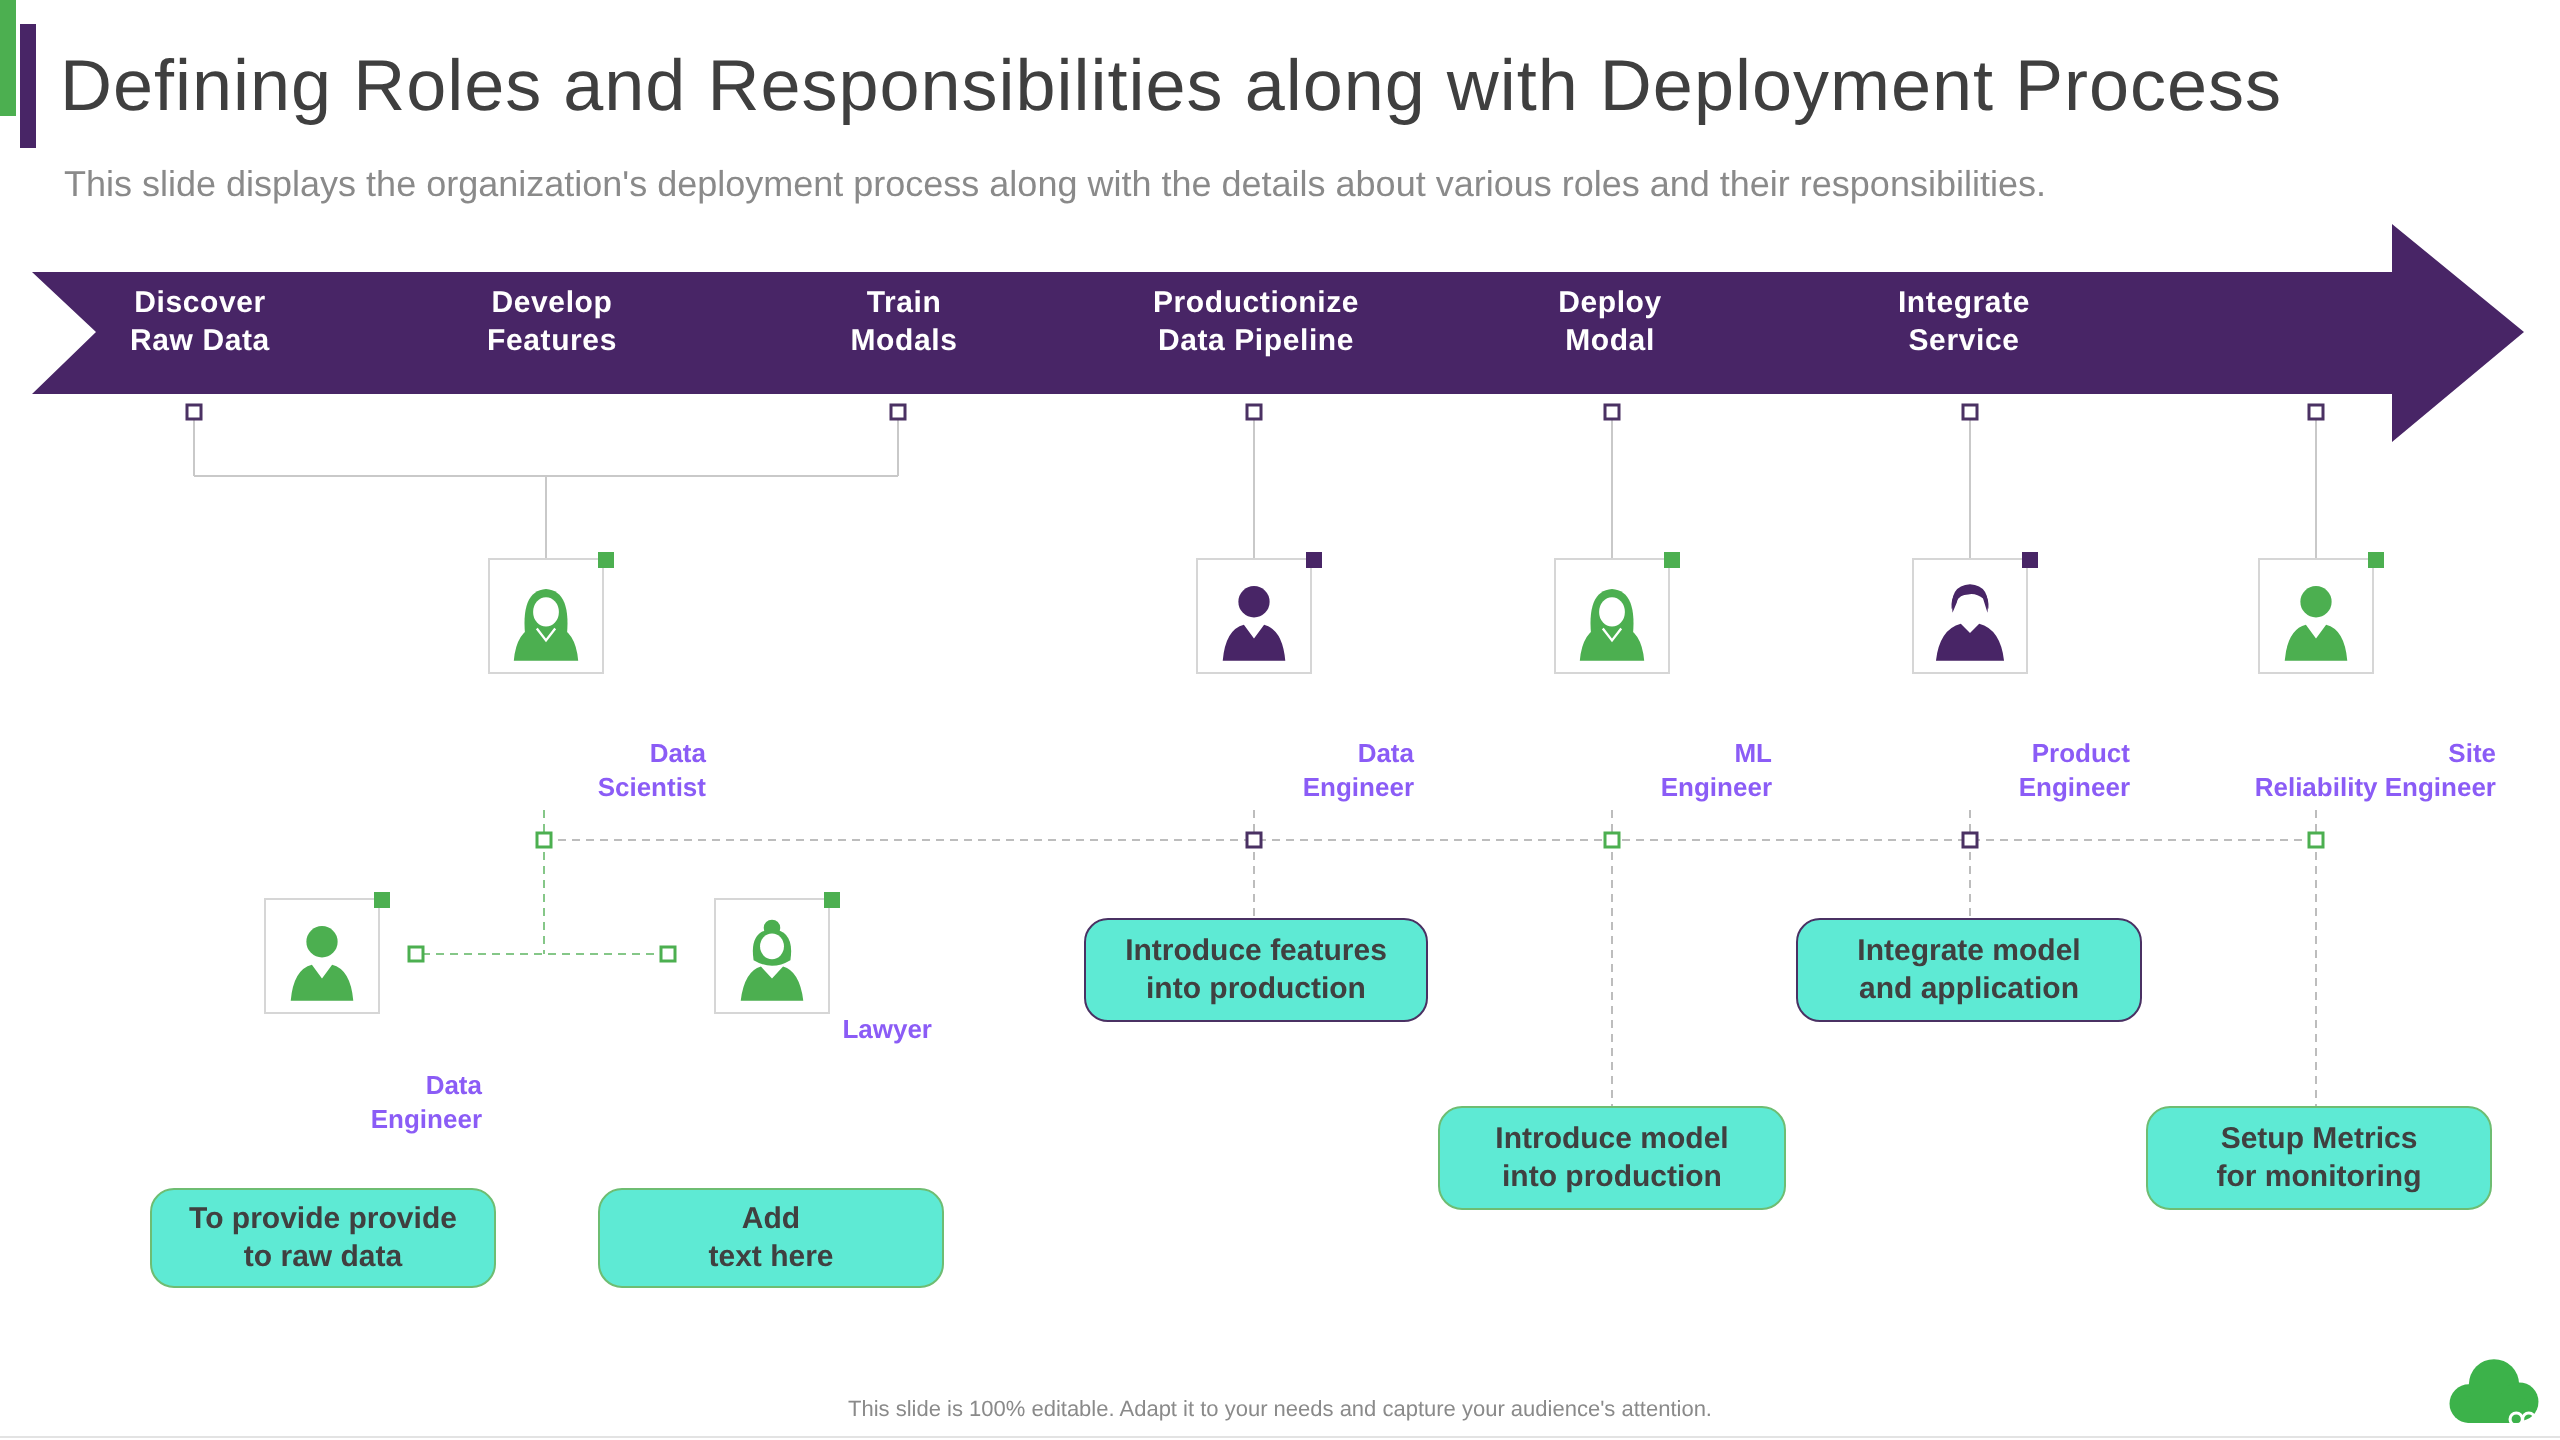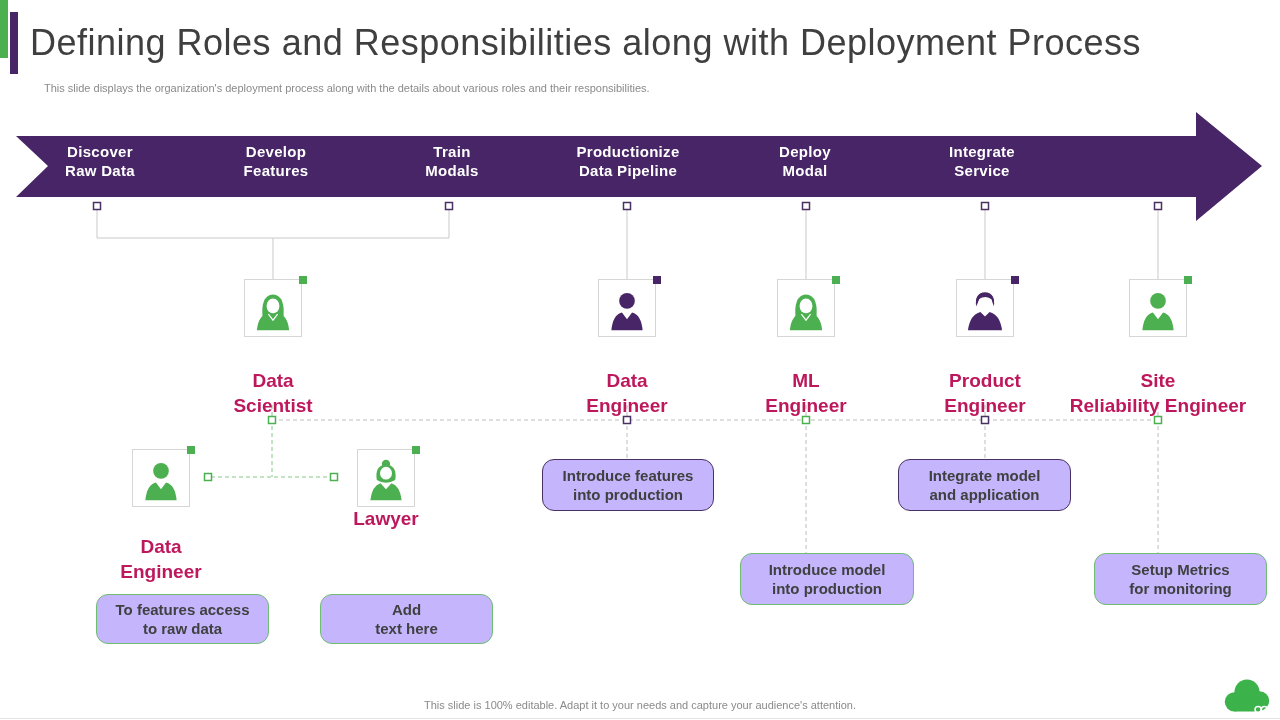--- a/index.html
+++ b/index.html
@@ -4,46 +4,46 @@
 <style>
   html,body{margin:0;padding:0;background:#fff;}
   .slide{
     position:relative;width:1280px;height:720px;background:#ffffff;overflow:hidden;
     font-family:"Liberation Sans",sans-serif;
   }
   .abs{position:absolute;}
   .bar-green{left:0;top:0;width:8px;height:58px;background:#4CAF50;}
   .bar-purple{left:10px;top:12px;width:8px;height:62px;background:#482566;}
   .title{left:30px;top:22px;width:1235px;font-size:36px;letter-spacing:.5px;color:#3F3F3F;white-space:nowrap;}
-  .subtitle{left:32px;top:82px;width:1100px;font-size:11px;color:#8A8A8A;margin-left:12px;}
+  .subtitle{left:32px;top:82px;width:1100px;font-size:18px;color:#8A8A8A;}
   .overlay{left:0;top:0;width:1280px;height:720px;pointer-events:none;}
   .stage-label{
     top:143px;width:160px;text-align:center;color:#ffffff;font-weight:bold;
     font-size:15px;line-height:1.25;white-space:pre-line;letter-spacing:.3px;
   }
   .icon-box{
     width:58px;height:58px;background:#fff;border:1px solid #D6D6D6;box-sizing:border-box;
     display:flex;align-items:flex-end;justify-content:center;
   }
   .icon-box svg{display:block;width:46px;height:46px;margin-bottom:2px;}
   .corner-sq{position:absolute;top:-4px;right:-6px;width:8px;height:8px;}
   .c-green{color:#4CAF50;}
   .c-purple{color:#482566;}
   .bg-green{background:#4CAF50;}
   .bg-purple{background:#482566;}
   .role-label{
-    text-align:center;color:#be185d;font-weight:bold;font-size:19px;line-height:1.3;white-space:pre-line;
+    text-align:right;color:#8b5cf6;font-weight:bold;font-size:13px;line-height:1.3;white-space:pre-line;
   }
   .callout{
-    box-sizing:border-box;border-radius:12px;background:#c4b5fd;
+    box-sizing:border-box;border-radius:12px;background:#5eead4;
     display:flex;align-items:center;justify-content:center;text-align:center;
     color:#404040;font-weight:bold;font-size:15px;line-height:1.3;white-space:pre-line;
   }
   .callout.purple{border:1.5px solid #4A3163;}
-  .callout.green{border:1.5px solid #6EBD72;margin-left:21px;}
+  .callout.green{border:1.5px solid #6EBD72;}
   .footer-note{left:0;top:699px;width:1280px;text-align:center;font-size:11px;color:#8A8A8A;}
   .hairline{left:0;top:718px;width:1280px;height:1px;background:#E3E3E3;}
   .logo{left:1218px;top:676px;width:58px;height:42px;}
 </style>
 </head>
 <body>
 
 <div class="slide">
 
   <svg width="0" height="0" style="position:absolute" aria-hidden="true">
@@ -190,21 +190,21 @@
   <div class="abs role-label" style="left:306px;top:507px;width:160px;">Lawyer</div>
 
   <div class="abs callout purple" style="left:542px;top:459px;width:172px;height:52px;">Introduce features
 into production</div>
   <div class="abs callout purple" style="left:898px;top:459px;width:173px;height:52px;">Integrate model
 and application</div>
   <div class="abs callout green" style="left:719px;top:553px;width:174px;height:52px;">Introduce model
 into production</div>
   <div class="abs callout green" style="left:1073px;top:553px;width:173px;height:52px;">Setup Metrics
 for monitoring</div>
-  <div class="abs callout green" style="left:75px;top:594px;width:173px;height:50px;">To features access
+  <div class="abs callout green" style="left:75px;top:594px;width:173px;height:50px;">To provide provide
 to raw data</div>
   <div class="abs callout green" style="left:299px;top:594px;width:173px;height:50px;">Add
 text here</div>
 
   <div class="abs footer-note">This slide is 100% editable. Adapt it to your needs and capture your audience's attention.</div>
   <div class="abs hairline"></div>
 
   <svg class="abs logo" viewBox="0 0 60 42">
     <circle cx="17" cy="26" r="10" fill="#3CB24A"></circle>
     <circle cx="30" cy="16" r="13" fill="#3CB24A"></circle>

